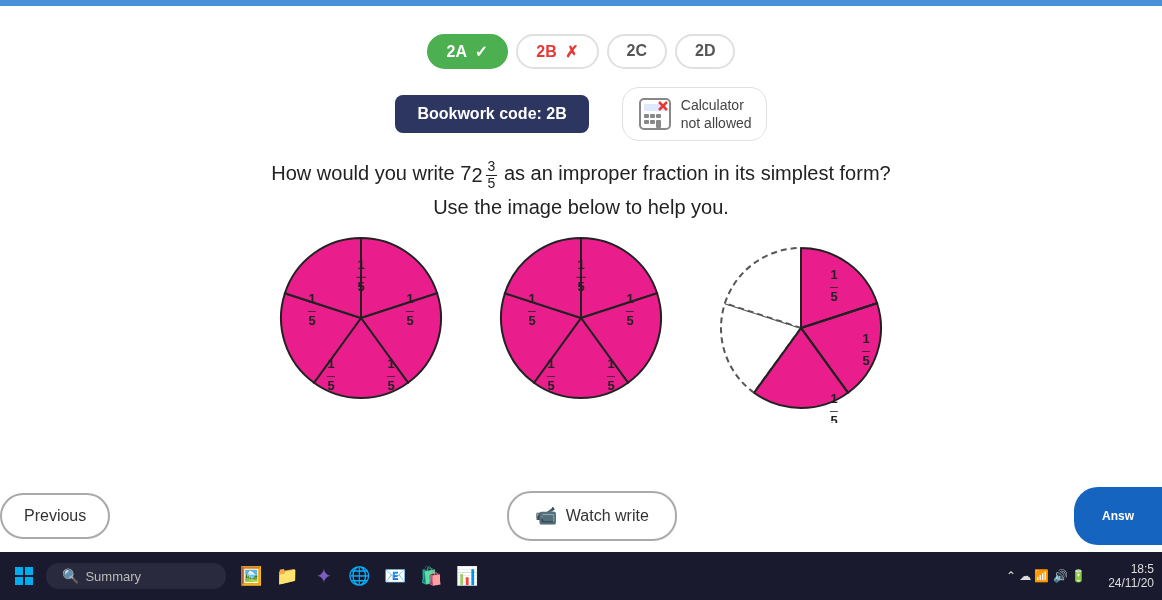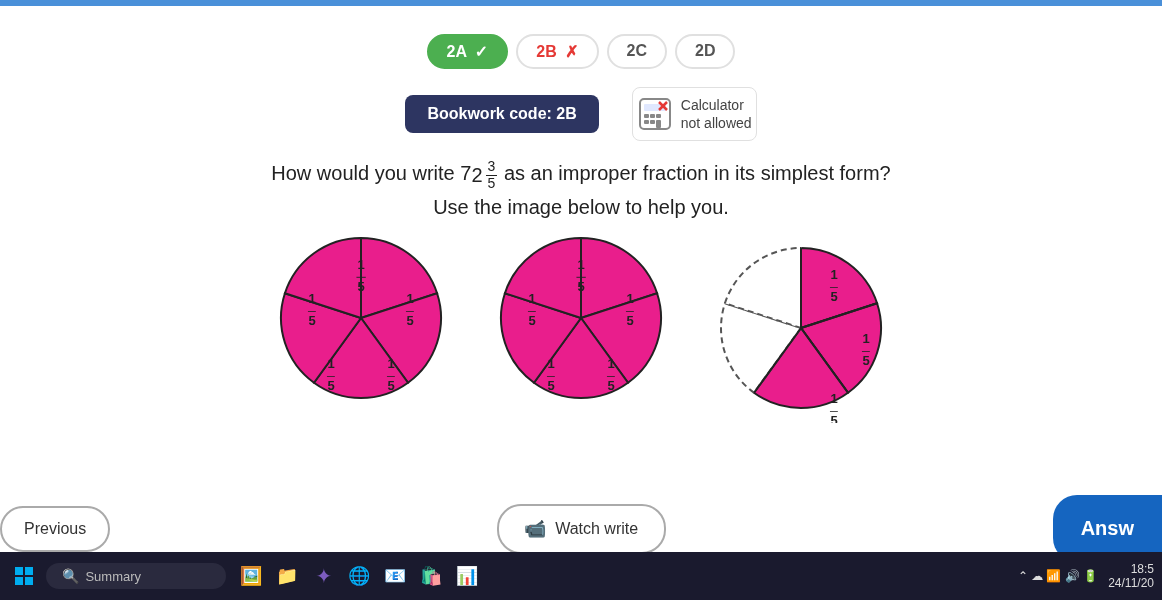--- a/index.html
+++ b/index.html
@@ -66,22 +66,22 @@
       padding: 10px 22px;
       border-radius: 8px;
       font-size: 16px;
       font-weight: bold;
     }
     .calculator-box {
       display: flex;
       align-items: center;
       gap: 8px;
       border: 1.5px solid #e0e0e0;
-      border-radius: 8px;
-      padding: 8px 4px;
+      border-radius: 17px;
+      padding: 8px 14px;
     }
     .calculator-icon {
       width: 36px;
       height: 36px;
       position: relative;
     }
     .calc-text {
       font-size: 14px;
       color: #444;
       line-height: 1.3;
@@ -118,21 +118,21 @@
     .pies-area {
       display: flex;
       justify-content: center;
       gap: 50px;
       margin: 10px auto 20px auto;
     }
 
     
     .bottom-bar {
       position: absolute;
-      bottom: 38px;
+      bottom: 55px;
       left: 0;
       width: 100%;
       display: flex;
       justify-content: space-between;
       align-items: center;
       padding: 0 0 0 0;
     }
     .btn-previous {
       background: #fff;
       color: #333;
@@ -154,21 +154,21 @@
       display: flex;
       align-items: center;
       gap: 8px;
     }
     .btn-answer {
       background: #1565c0;
       color: #fff;
       border: none;
       border-radius: 24px 0 0 24px;
       padding: 22px 28px;
-      font-size: 20px;
+      font-size: 12px;
       font-weight: bold;
       cursor: pointer;
     }
 
     
     .taskbar {
       position: absolute;
       bottom: 0;
       left: 0;
       width: 100%;
@@ -214,21 +214,21 @@
       border-radius: 4px;
     }
     .taskbar-right {
       margin-left: auto;
       display: flex;
       align-items: center;
       gap: 10px;
       font-size: 12px;
       color: #ddd;
     }
-    .taskbar-time { text-align: right; }
+    .taskbar-time { text-align: right; margin-left: 12px; }
 
     
     .pie-container { position: relative; }
   </style>
 </head>
 <body>
 
 <div class="top-bar"></div>
 
 <div class="tab-nav">

